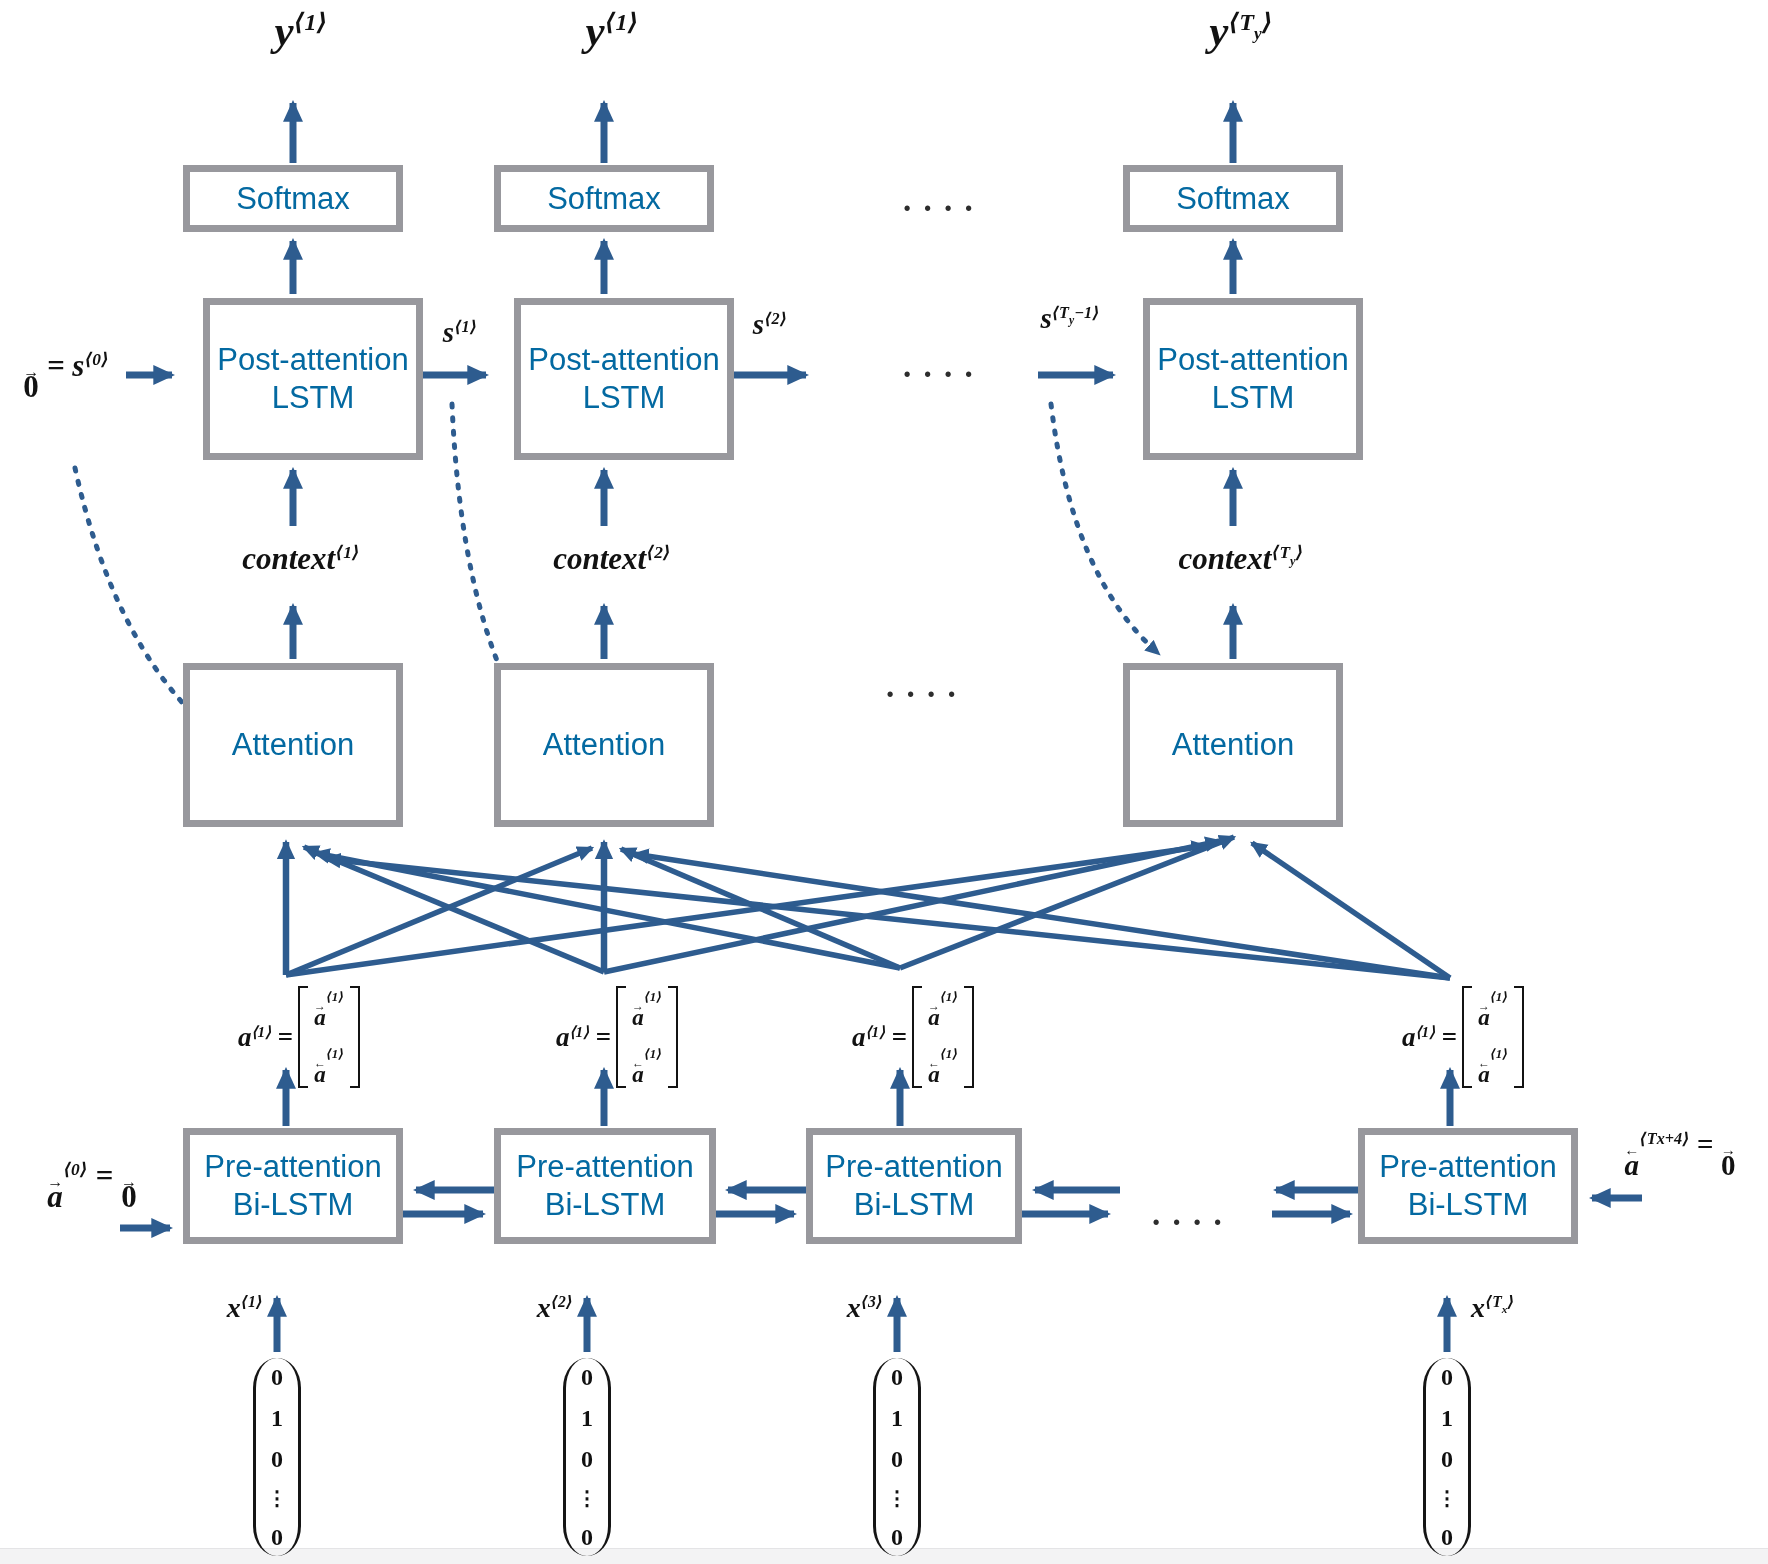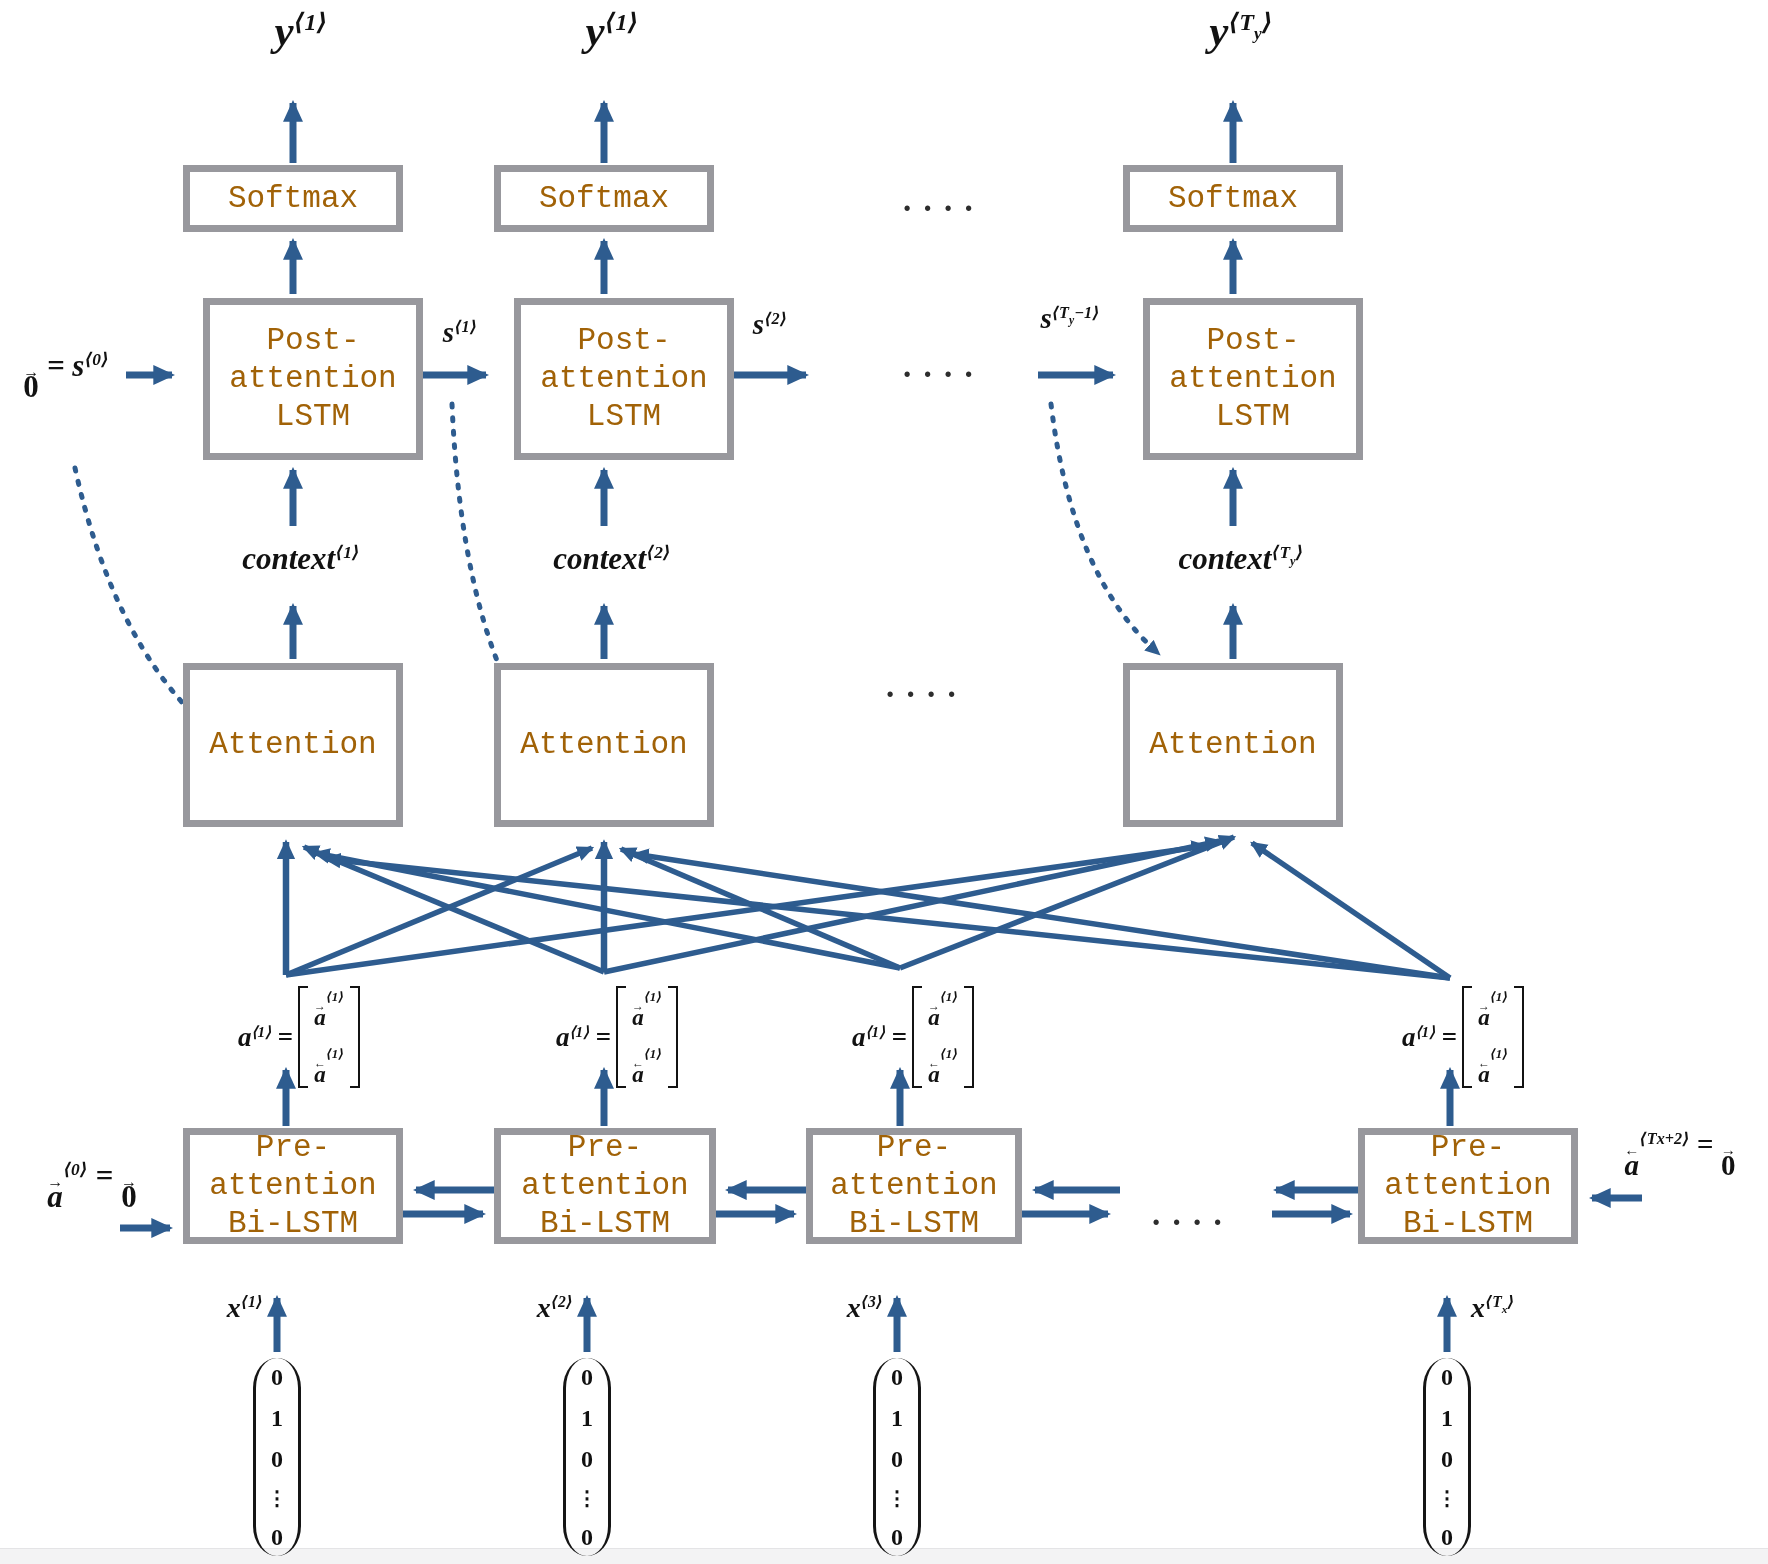--- a/index.html
+++ b/index.html
@@ -9,21 +9,21 @@
   #canvas{position:relative;width:1768px;height:1564px;background:#fff;}
   svg.wires{position:absolute;left:0;top:0;width:1768px;height:1564px;pointer-events:none;}
   .w{stroke:var(--blue);}
   .v{stroke-width:7;}
   .f{stroke-width:5.5;}
   .fv{stroke-width:6.5;}
   .d{stroke-width:5;fill:none;stroke-dasharray:3 10.5;stroke-linecap:round;}
 
   .box{position:absolute;background:#fff;border:7px solid var(--boxgray);
        display:flex;flex-direction:column;align-items:center;justify-content:center;
-       font-size:31px;color:#a16207;line-height:1.22;text-align:center;box-sizing:border-box;font-family:Liberation Mono, monospace;}
+       font-size:31px;color:#0369a1;line-height:1.22;text-align:center;box-sizing:border-box;}
 
   .mathlab{position:absolute;font-family:"Liberation Serif","DejaVu Serif",serif;
            color:var(--math);white-space:nowrap;}
   .m-b{font-style:italic;font-weight:600;}
   .m-s{font-size:.56em;vertical-align:.62em;font-style:italic;font-weight:600;}
   .m-d{font-size:.40em;vertical-align:.34em;font-style:italic;font-weight:600;}
   .mv{display:inline-flex;flex-direction:column;align-items:center;}
   .mv-a{font-size:.52em;line-height:.45;font-weight:700;font-style:normal;transform:translateY(1px);}
   .mv-l{line-height:.85;font-style:italic;font-weight:600;}
   .mv.up .mv-l{font-style:normal;font-weight:700;}
@@ -170,21 +170,21 @@
   <div class="mathlab initlab" style="left:22px;top:1158px;width:140px;text-align:center;"><span class="mv">
         <span class="mv-a">→</span>
         <span class="mv-l">a</span>
       </span><span class="m-s">⟨0⟩</span><span class="m-b"> = </span><span class="mv up">
         <span class="mv-a">→</span>
         <span class="mv-l">0</span>
       </span></div>
   <div class="mathlab initlab" style="left:1592px;top:1128px;width:176px;text-align:center;font-size:29px;"><span class="mv">
         <span class="mv-a">←</span>
         <span class="mv-l">a</span>
-      </span><span class="m-s">⟨Tx+2⟩</span><span class="m-b"> = </span><span class="mv up">
+      </span><span class="m-s">⟨Tx+4⟩</span><span class="m-b"> = </span><span class="mv up">
         <span class="mv-a">→</span>
         <span class="mv-l">0</span>
       </span></div>
 
   <div class="footer-strip"></div>
 
     <div class="topcol" style="--cx: 293px;">
       <div class="mathlab ylab"><span class="m-b">y</span><span class="m-s">⟨1⟩</span></div>
       <div class="box softbox">
         <span>Softmax</span>

